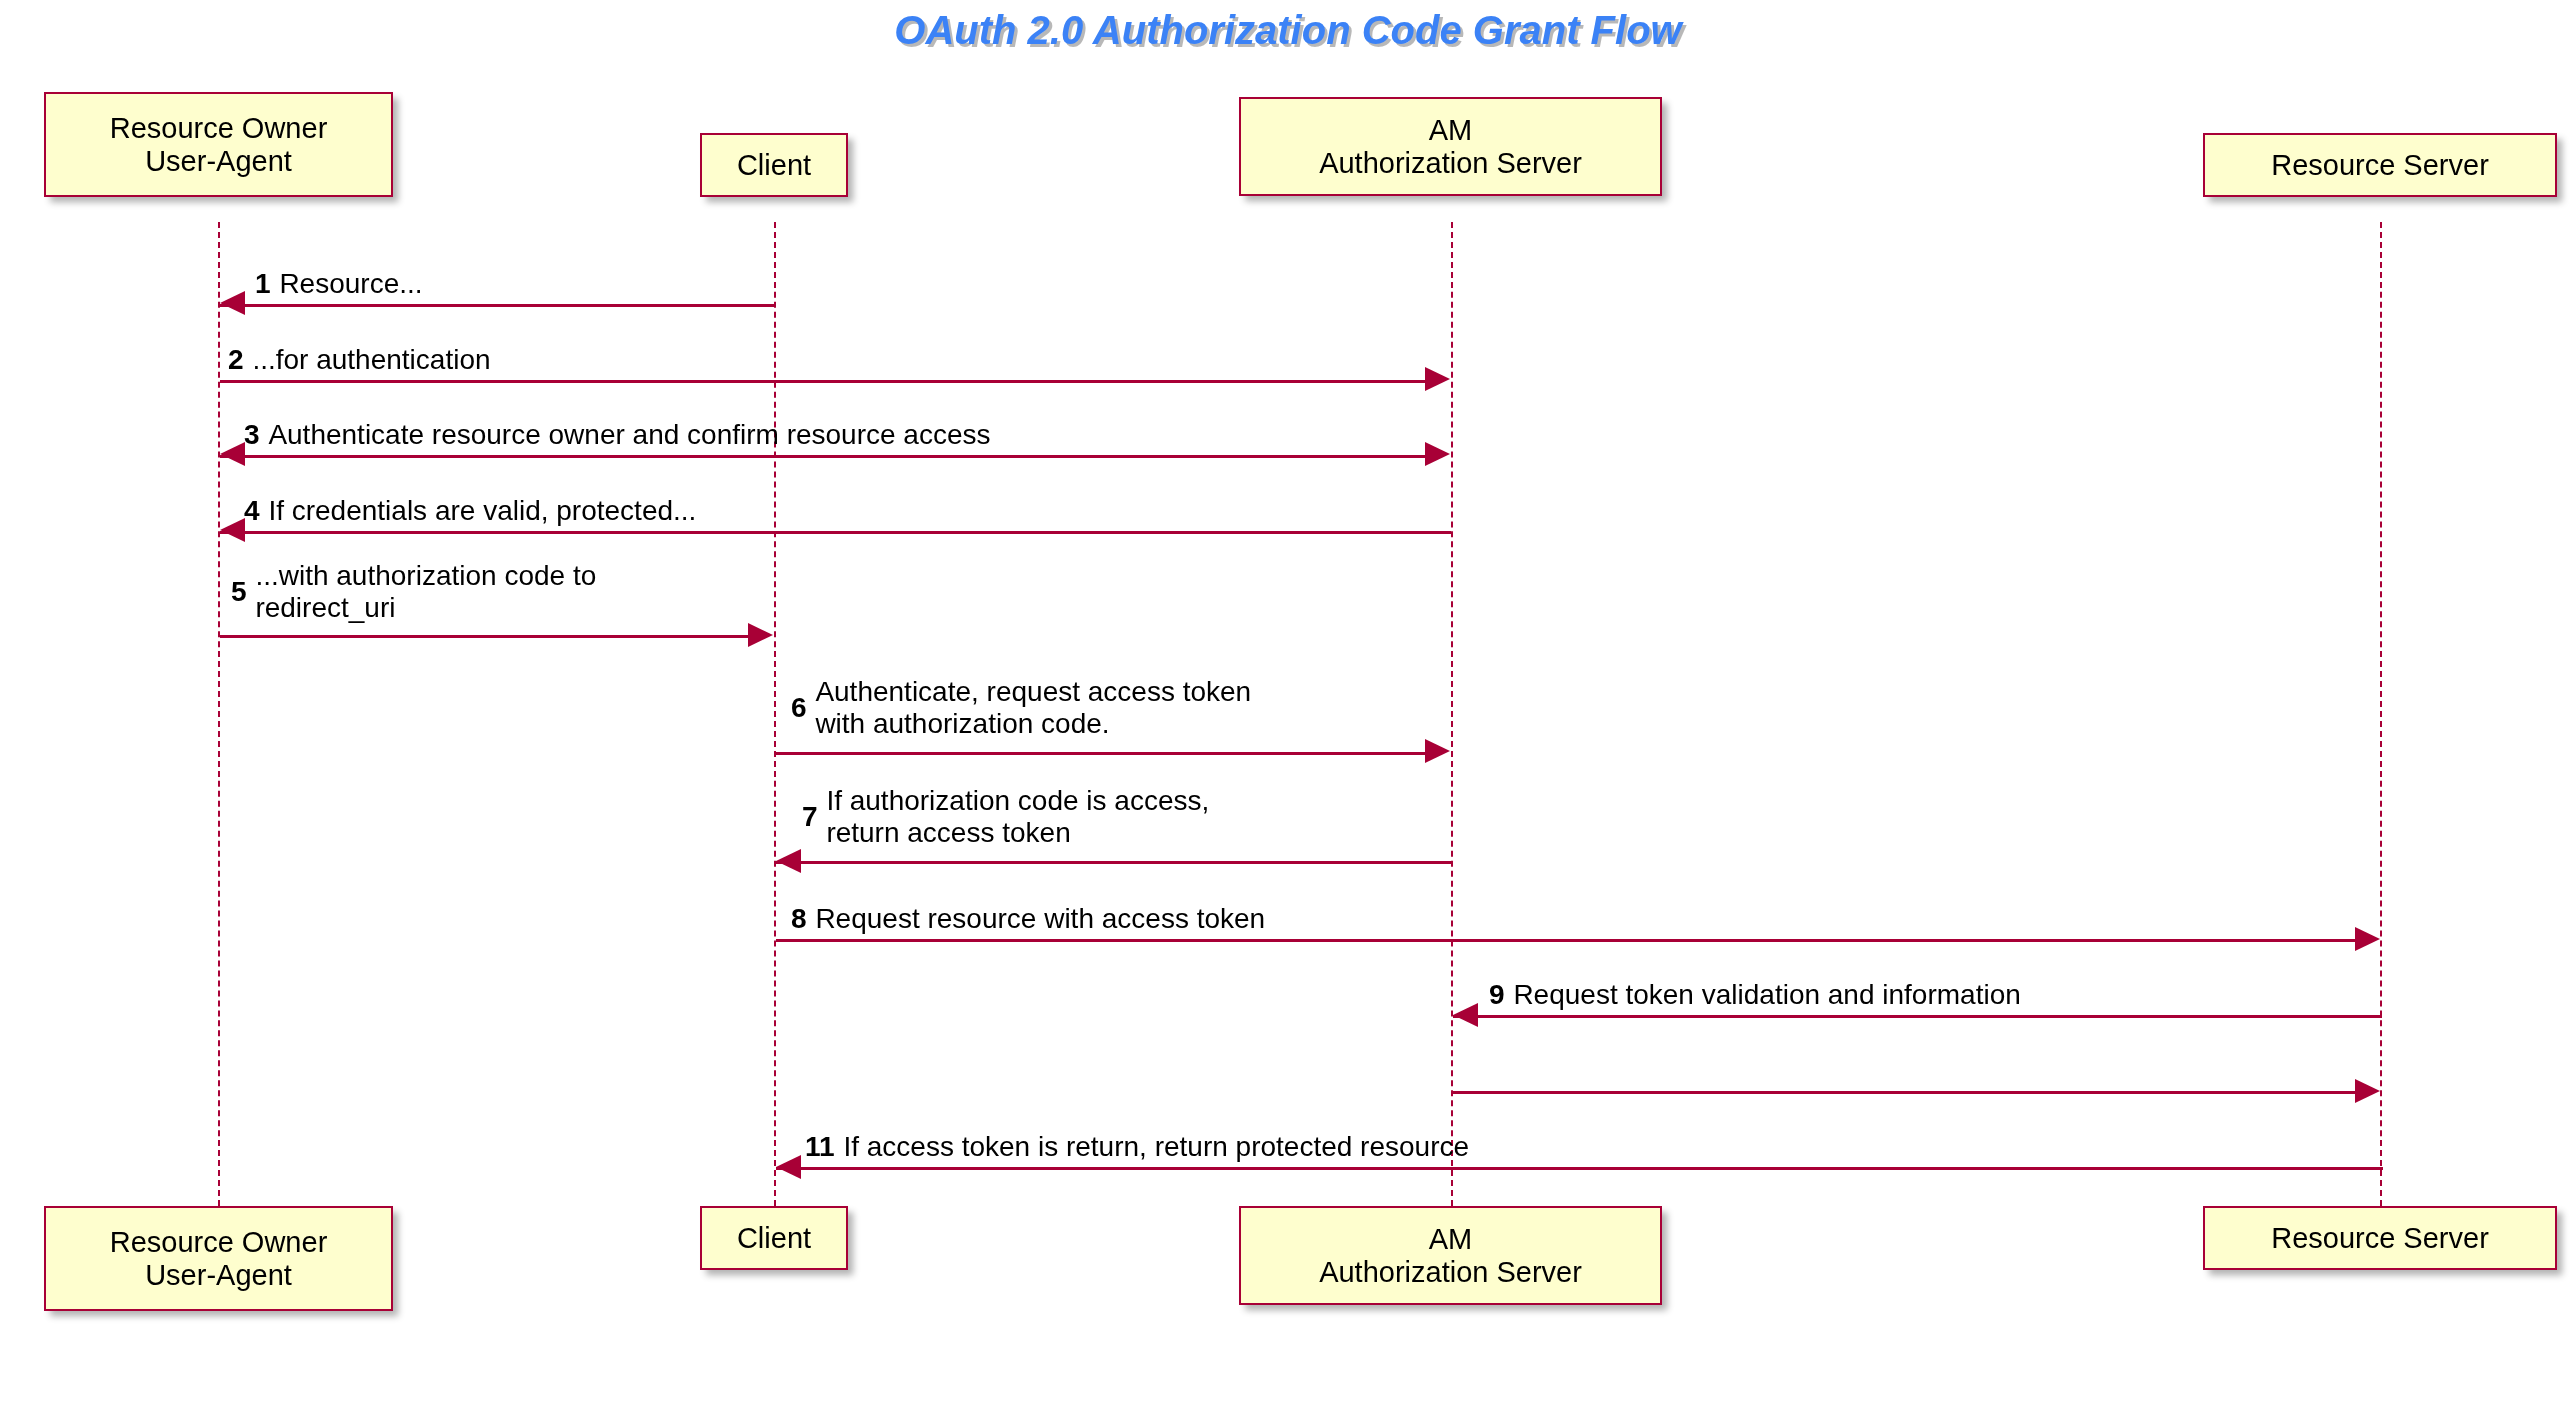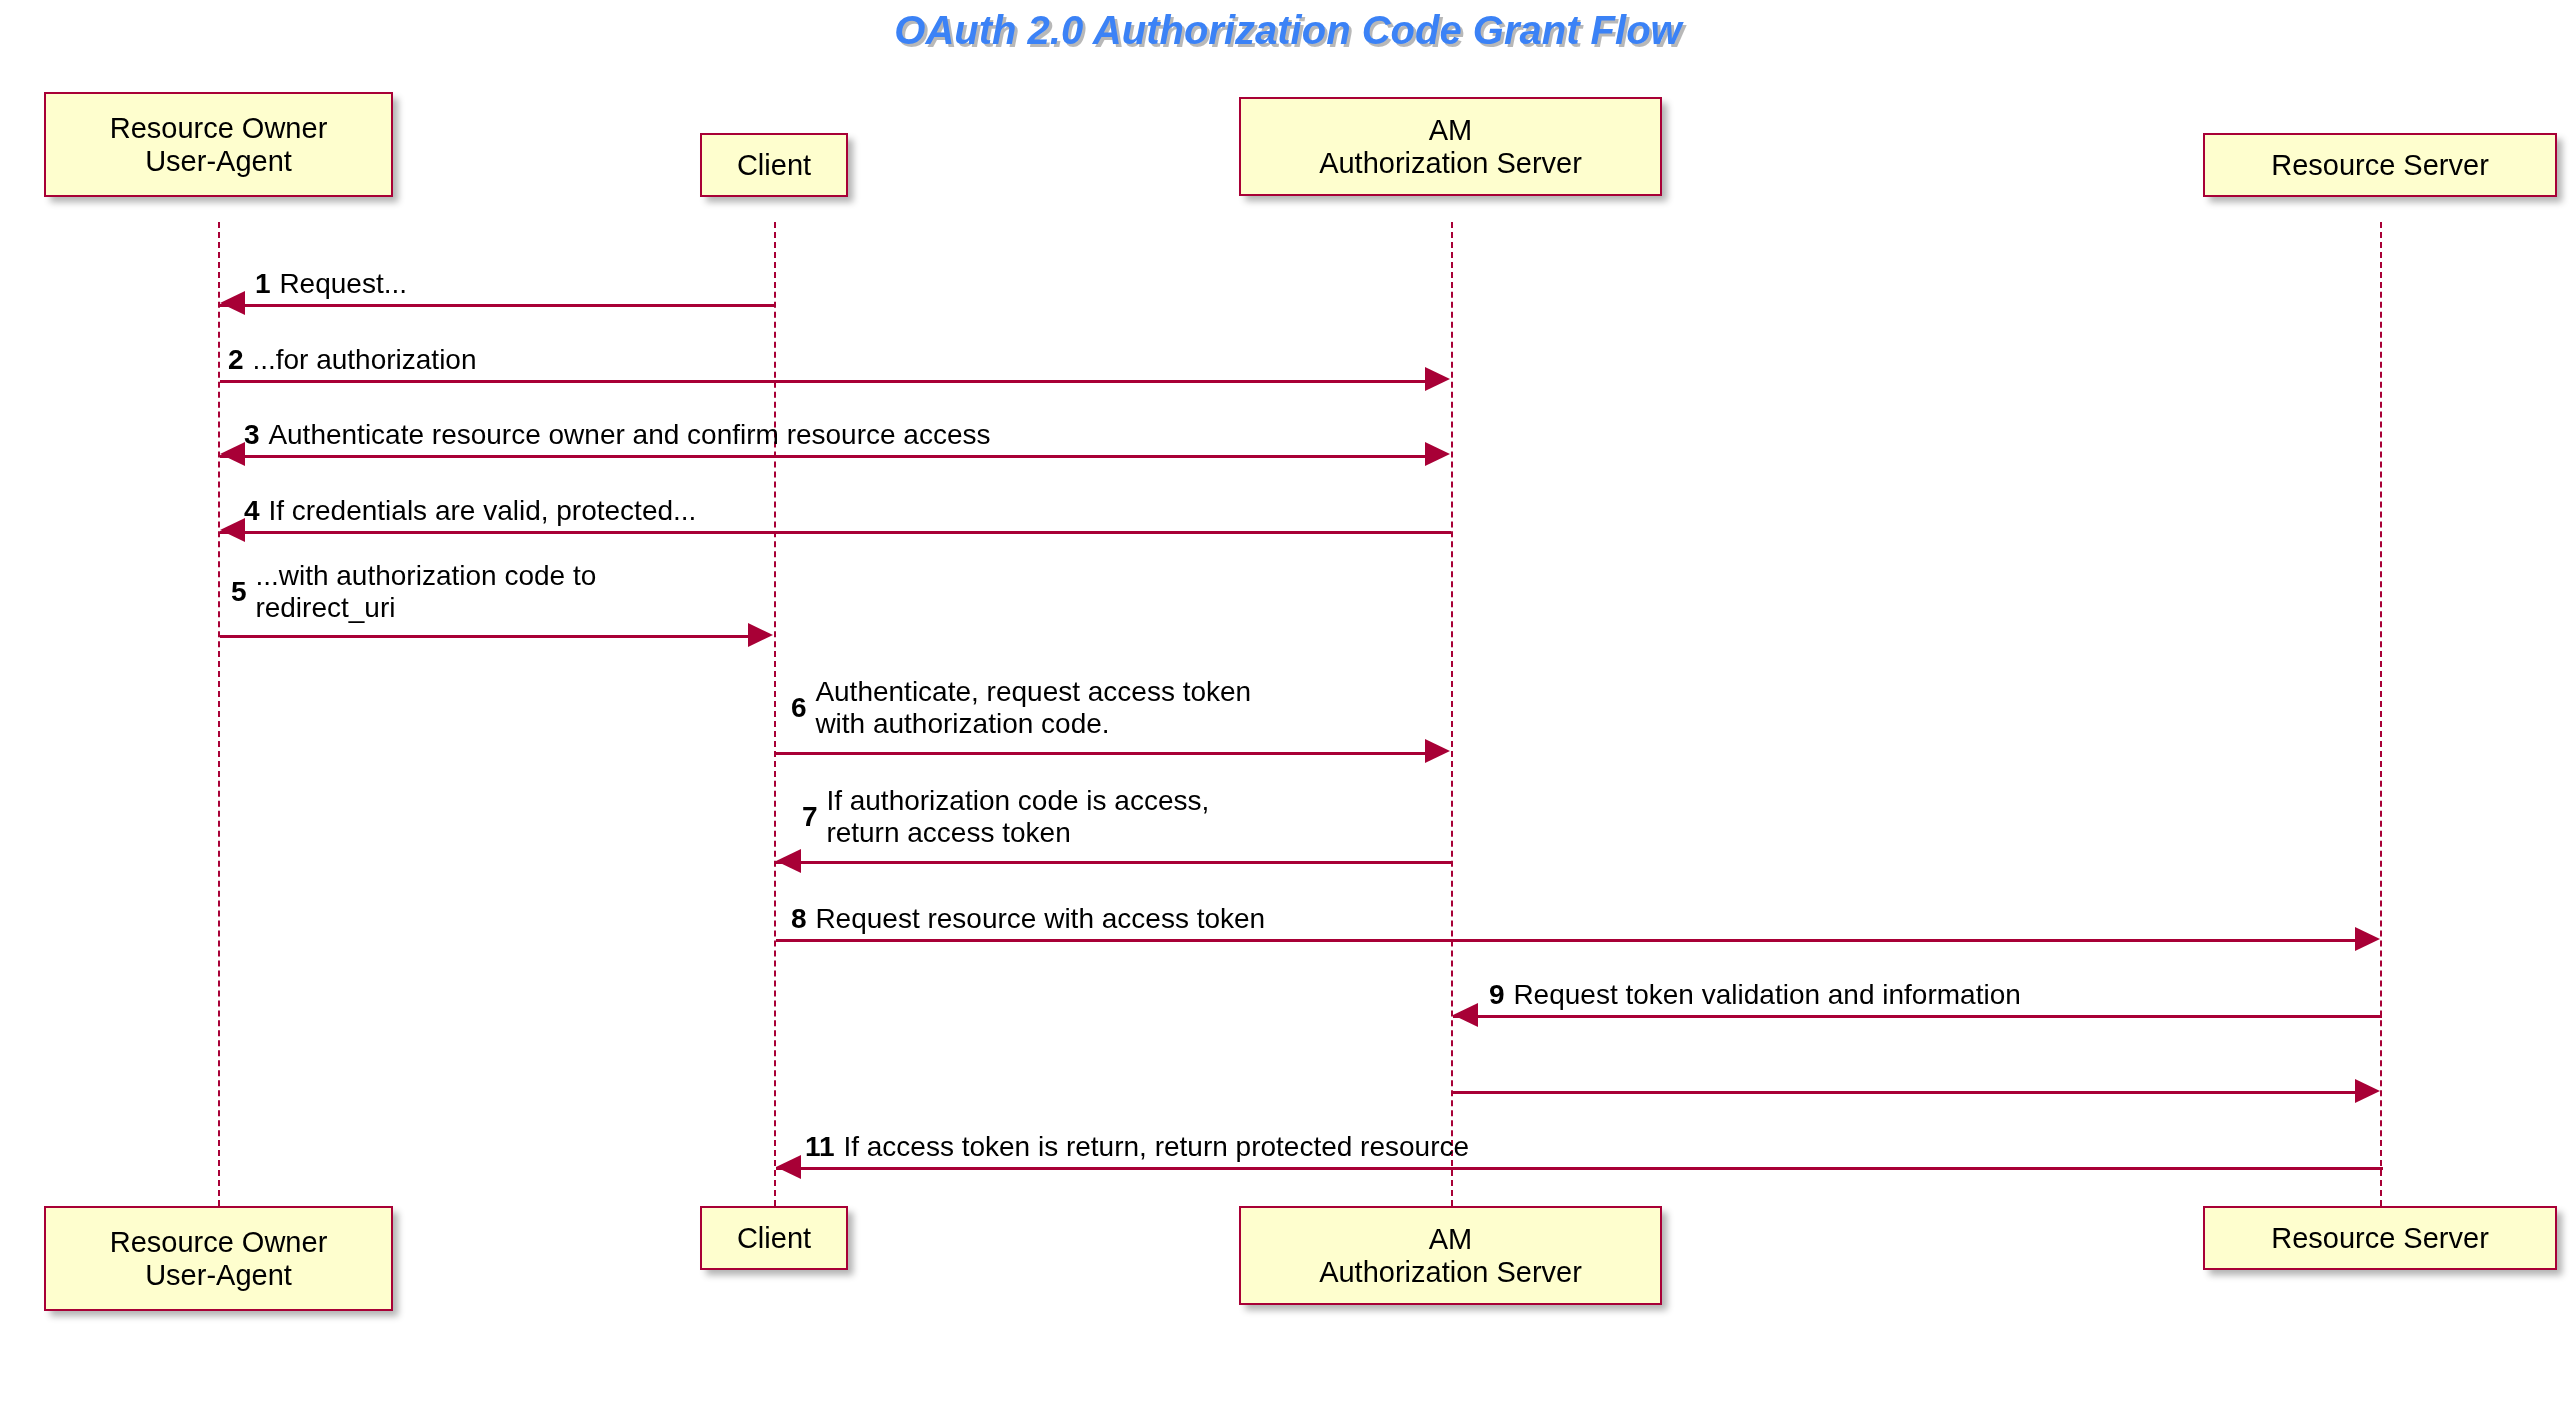--- a/index.html
+++ b/index.html
@@ -152,30 +152,30 @@
 
   <div class="participant" style="left:2203px; top:1206px; width:354px; height:64px;">
     <span class="pline">Resource Server</span>
   </div>
 
   <div class="msg-line" style="left:220px; top:304px; width:555px;"></div>
   <div class="arrowhead left" style="left:220px; top:291px;"></div>
   <div class="msg-label" style="left:255px; top:268px;">
     <span class="msg-num">1</span>
     <span class="msg-text">
-        <span>Request...</span>
+        <span>Resource...</span>
       </span>
   </div>
 
   <div class="msg-line" style="left:220px; top:380px; width:1205px;"></div>
   <div class="arrowhead right" style="left:1425px; top:367px;"></div>
   <div class="msg-label" style="left:228px; top:344px;">
     <span class="msg-num">2</span>
     <span class="msg-text">
-        <span>...for authorization</span>
+        <span>...for authentication</span>
       </span>
   </div>
 
   <div class="msg-line" style="left:220px; top:455px; width:1205px;"></div>
   <div class="arrowhead left" style="left:220px; top:442px;"></div>
   <div class="arrowhead right" style="left:1425px; top:442px;"></div>
   <div class="msg-label" style="left:244px; top:419px;">
     <span class="msg-num">3</span>
     <span class="msg-text">
         <span>Authenticate resource owner and confirm resource access</span>

